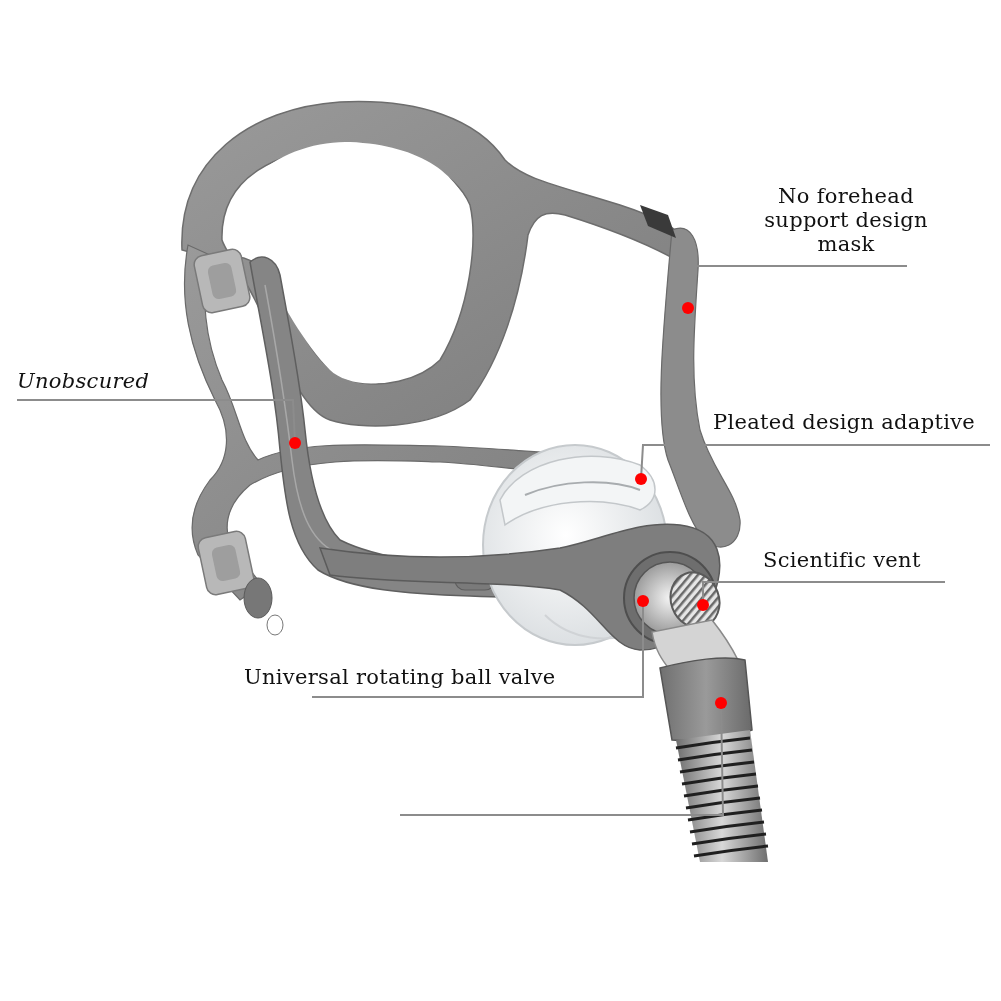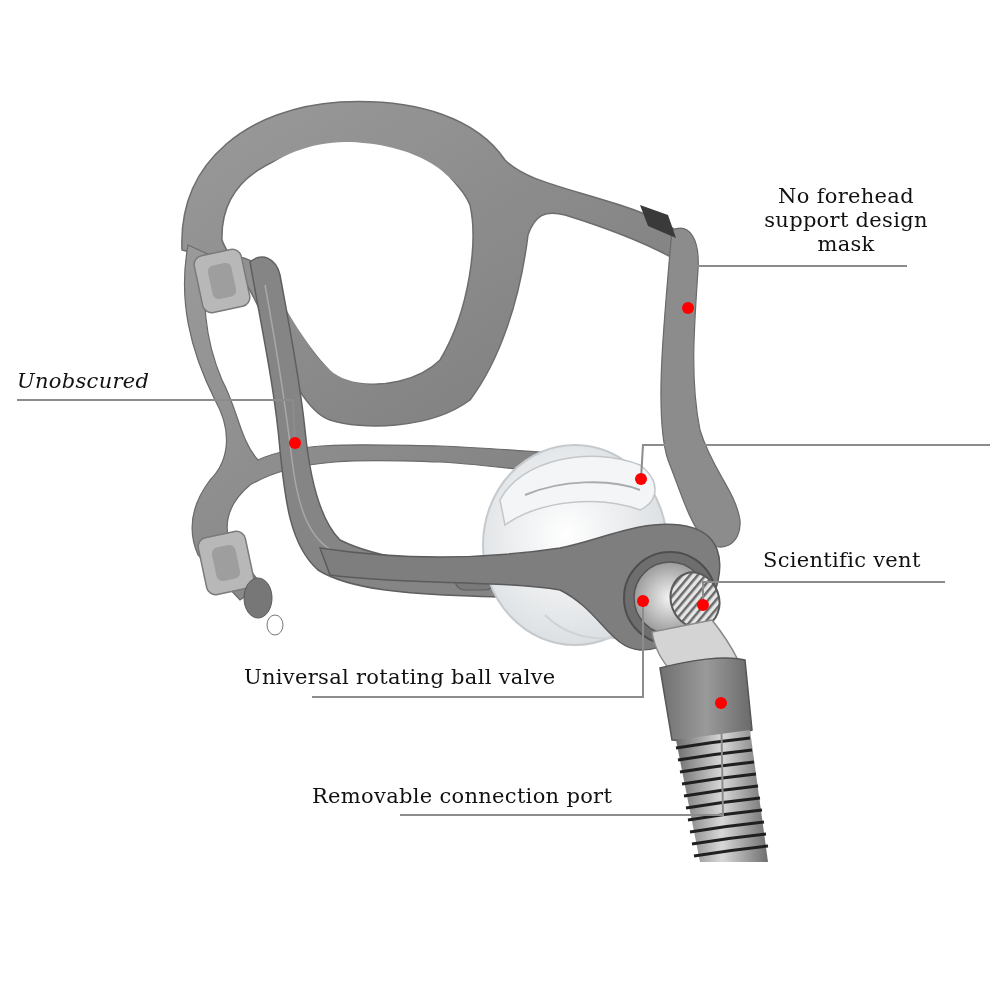--- a/index.html
+++ b/index.html
@@ -163,16 +163,16 @@
       <circle cx="703" cy="605" r="6"></circle>
       <circle cx="643" cy="601" r="6"></circle>
       <circle cx="721" cy="703" r="6"></circle>
     </g>
   </svg>
 
   <div class="label multi" style="left:757px; top:184px; width:178px;">No forehead
 support design
 mask</div>
   <div class="label" style="left:17px; top:369px;font-style:italic;">Unobscured</div>
+  <div class="label" style="left:713px; top:410px;">Pleated design adaptive</div>
   <div class="label" style="left:763px; top:548px;">Scientific vent</div>
   <div class="label" style="left:244px; top:665px;">Universal rotating ball valve</div>
-  <div class="label" style="left:312px; top:784px;">Removable connection port</div>
 </div>
 
 </body></html>

